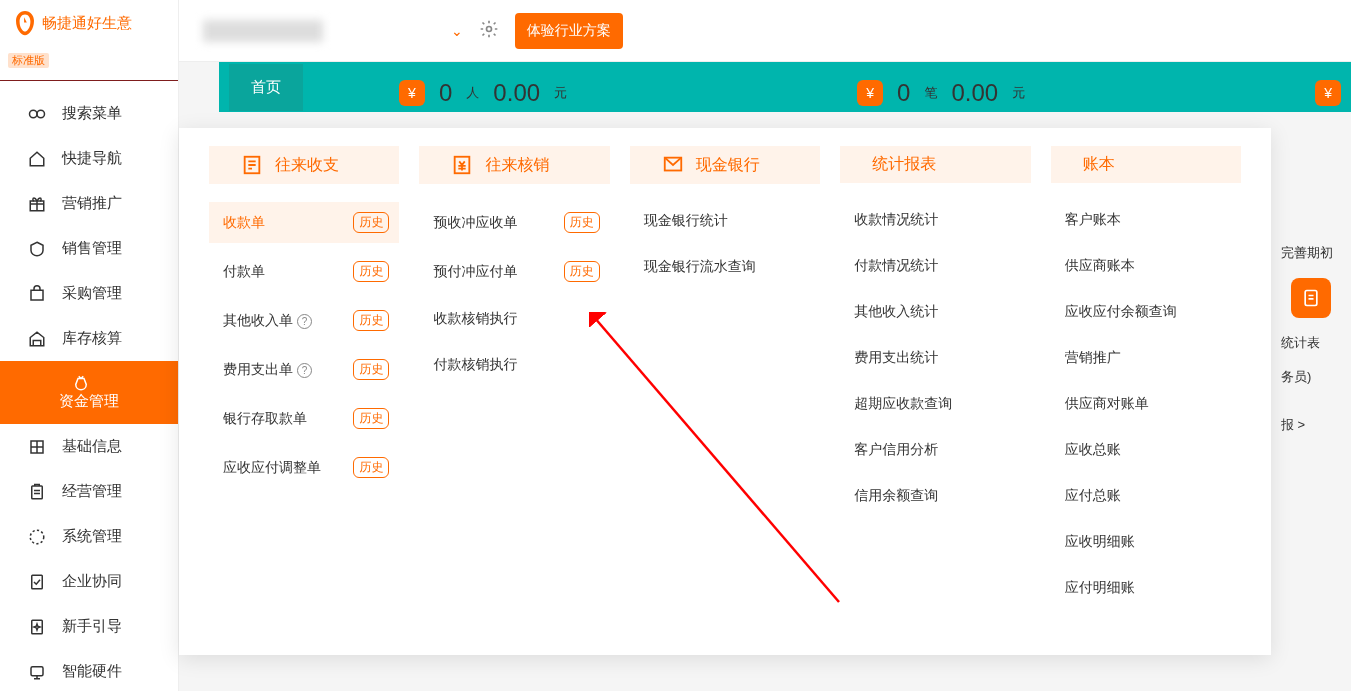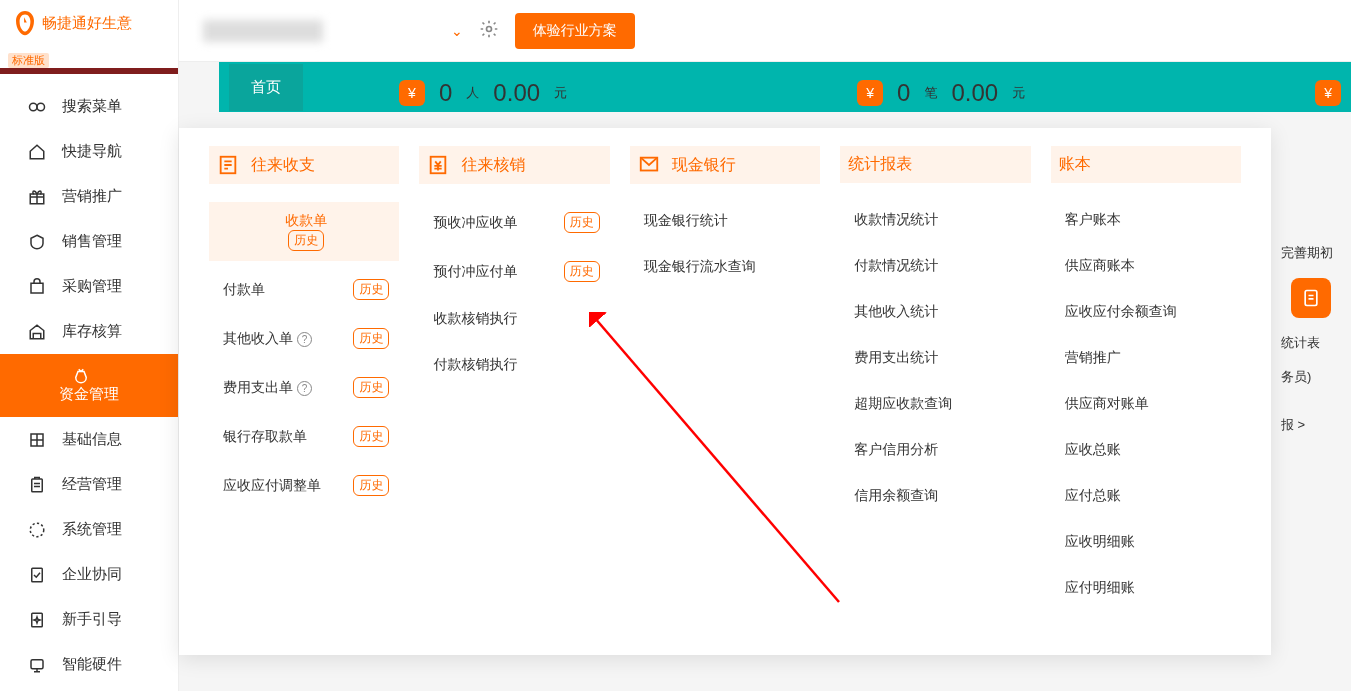--- a/index.html
+++ b/index.html
@@ -2,43 +2,43 @@
 <html><head>
   <meta charset="utf-8">
   <style>
     * { margin: 0; padding: 0; box-sizing: border-box; }
     body { font-family: -apple-system, "Microsoft YaHei", sans-serif; background: #f5f5f5; width: 1351px; height: 691px; overflow: hidden; position: relative; }
     .sidebar { width: 179px; background: #fff; height: 100%; position: absolute; left: 0; top: 0; border-right: 1px solid #eee; }
     .logo { display: flex; align-items: center; padding: 10px 14px 4px; }
     .logo-icon { width: 22px; height: 27px; margin-right: 6px; }
     .logo-text { font-size: 15px; color: #ff6a00; font-weight: 500; }
     .logo-sub { font-size: 11px; background: #ffe1cc; color: #ff6a00; padding: 0 4px; border-radius: 2px; margin-left: 8px; margin-top: 12px; display: inline-block; }
-    .logo-container { padding-bottom: 0; border-bottom: 6px solid #7f1d1d; }
+    .logo-container { padding-bottom: 12px; border-bottom: 1px solid #7f1d1d; }
     .nav { padding-top: 10px; }
     .nav-item { display: flex; align-items: center; padding: 13px 28px; cursor: pointer; font-size: 15px; color: #333; }
     .nav-item.active { background: #ff6a00; color: #fff; flex-direction: column; }
     .nav-item svg { width: 18px; height: 18px; margin-right: 16px; flex-shrink: 0; }
     .main { position: absolute; left: 179px; top: 0; right: 0; height: 100%; }
     .topbar { height: 62px; background: #fff; display: flex; align-items: center; padding: 0 16px; border-bottom: 1px solid #eee; }
     .org-select { display: flex; align-items: center; padding: 6px 0; cursor: pointer; }
     .org-blur { width: 120px; height: 22px; background: #ddd; filter: blur(4px); margin-right: 120px; margin-left: 8px; }
     .chev { color: #ff6a00; margin-left: 8px; font-size: 14px; }
     .gear { margin: 0 16px; cursor: pointer; color: #888; }
-    .cta { background: #ff6a00; color: #fff; padding: 9px 18px; border-radius: 4px; font-size: 14px; border: none; cursor: pointer; }
+    .cta { background: #ff6a00; color: #fff; padding: 9px 12px; border-radius: 4px; font-size: 14px; border: none; cursor: pointer; }
     .tabbar { height: 50px; background: #00b5ad; display: flex; align-items: center; padding-left: 10px; margin-left: 40px; }
     .tab { padding: 14px 22px; color: #fff; font-size: 15px; cursor: pointer; background: #0aa59c; }
     .content { padding: 20px; position: relative; }
     .mega-menu { position: absolute; top: 16px; left: 0; right: 80px; background: #fff; box-shadow: 0 4px 20px rgba(0,0,0,0.1); padding: 18px 20px 40px; display: flex; gap: 0; }
     .col { flex: 1; padding: 0 10px; min-width: 0; }
-    .col-header { display: flex; align-items: center; background: #fff3ea; padding: 8px 8px; margin-bottom: 18px; }
+    .col-header { display: flex; align-items: center; background: #fff3ea; padding: 8px 32px; margin-bottom: 18px; }
     .col-header.noicon { justify-content: flex-start; }
     .col-header svg { width: 22px; height: 22px; margin-right: 12px; }
     .col-header-text { font-size: 16px; color: #ff6a00; font-weight: 500; }
     .row { display: flex; align-items: center; justify-content: space-between; padding: 10px 10px 10px 14px; cursor: pointer; font-size: 14px; color: #333; margin-bottom: 8px; }
-    .row.active { background: #fff3ea; color: #ff6a00; flex-direction: column; }
+    .row.active { background: #fff3ea; color: #ff6a00; }
     .row-help { display: inline-flex; align-items: center; justify-content: center; width: 15px; height: 15px; border: 1px solid #888; border-radius: 50%; font-size: 10px; color: #888; margin-left: 4px; }
     .hist { border: 1px solid #ff6a00; color: #ff6a00; font-size: 12px; padding: 1px 5px; border-radius: 6px; }
     .right-strip { position: absolute; right: 0; top: 132px; width: 70px; }
     .right-strip div { font-size: 13px; color: #333; margin-bottom: 16px; white-space: nowrap; text-align: left; }
     .right-strip .icon-orange { width: 40px; height: 40px; background: #ff6a00; border-radius: 8px; margin: 0 0 16px 10px; display:flex; align-items:center; justify-content:center; color:#fff; font-size:20px; }
     .bottom-strip { position: absolute; bottom: 45px; left: 220px; right: 20px; display: flex; gap: 120px; }
     .stat { display: flex; align-items: center; gap: 14px; font-size: 16px; color: #333; }
     .stat-icon { width: 26px; height: 26px; background: #ff6a00; border-radius: 6px; display:flex;align-items:center;justify-content:center;color:#fff;font-size:14px; }
     .stat small { font-size: 13px; }
     .arrow { position: absolute; top: 200px; left: 410px; pointer-events: none; z-index: 100; }

